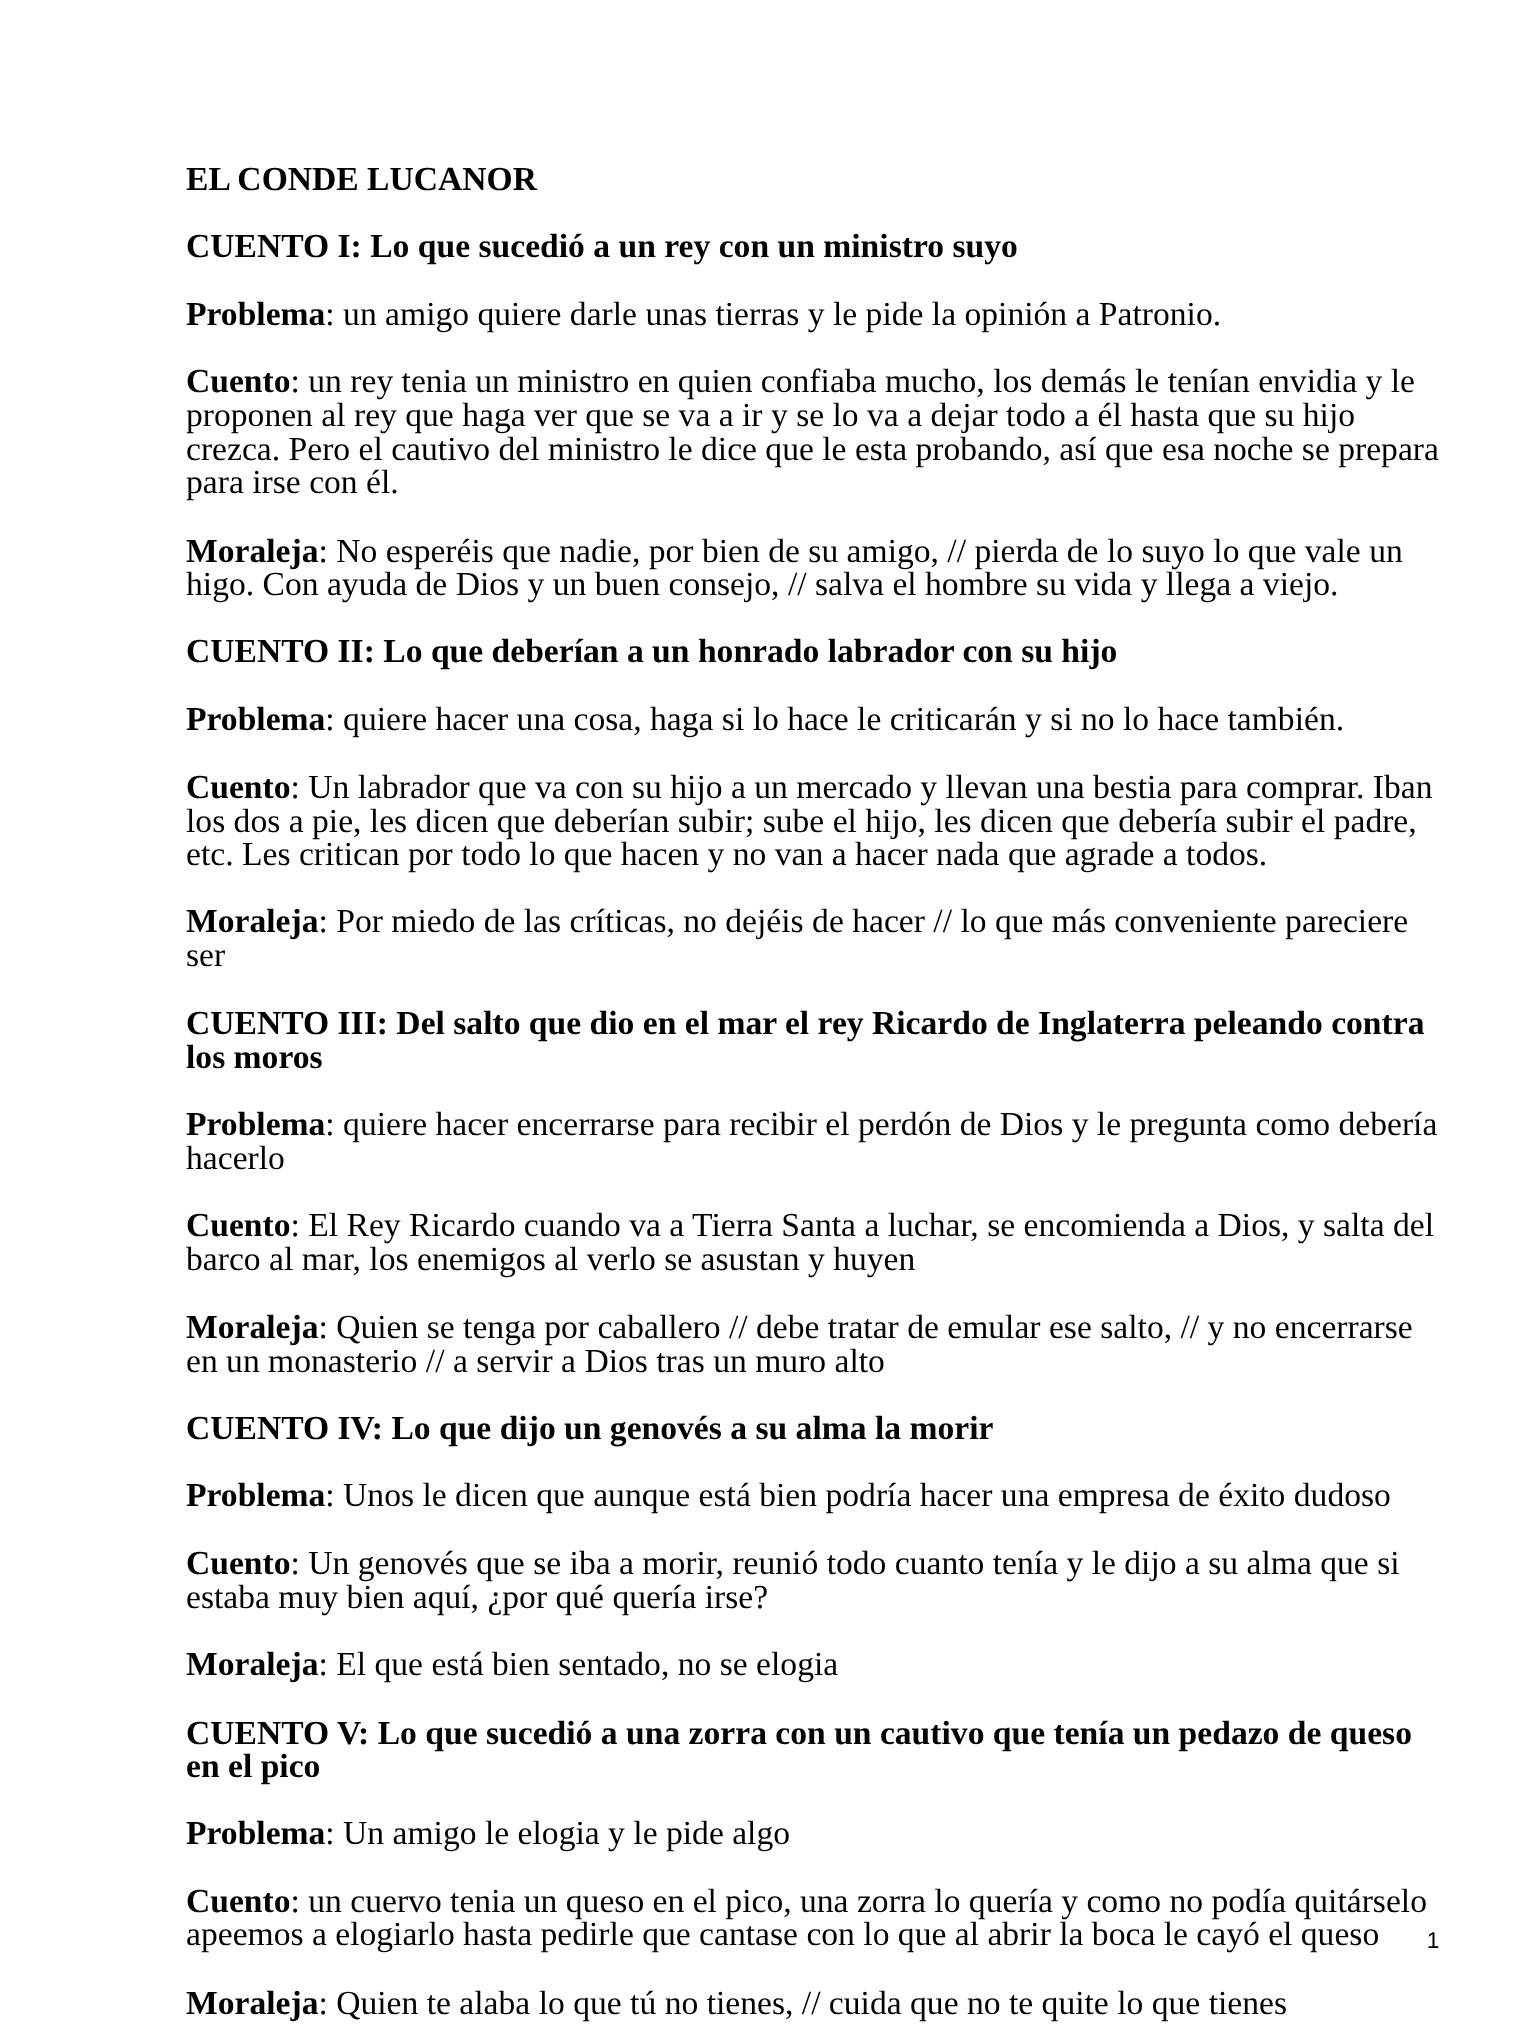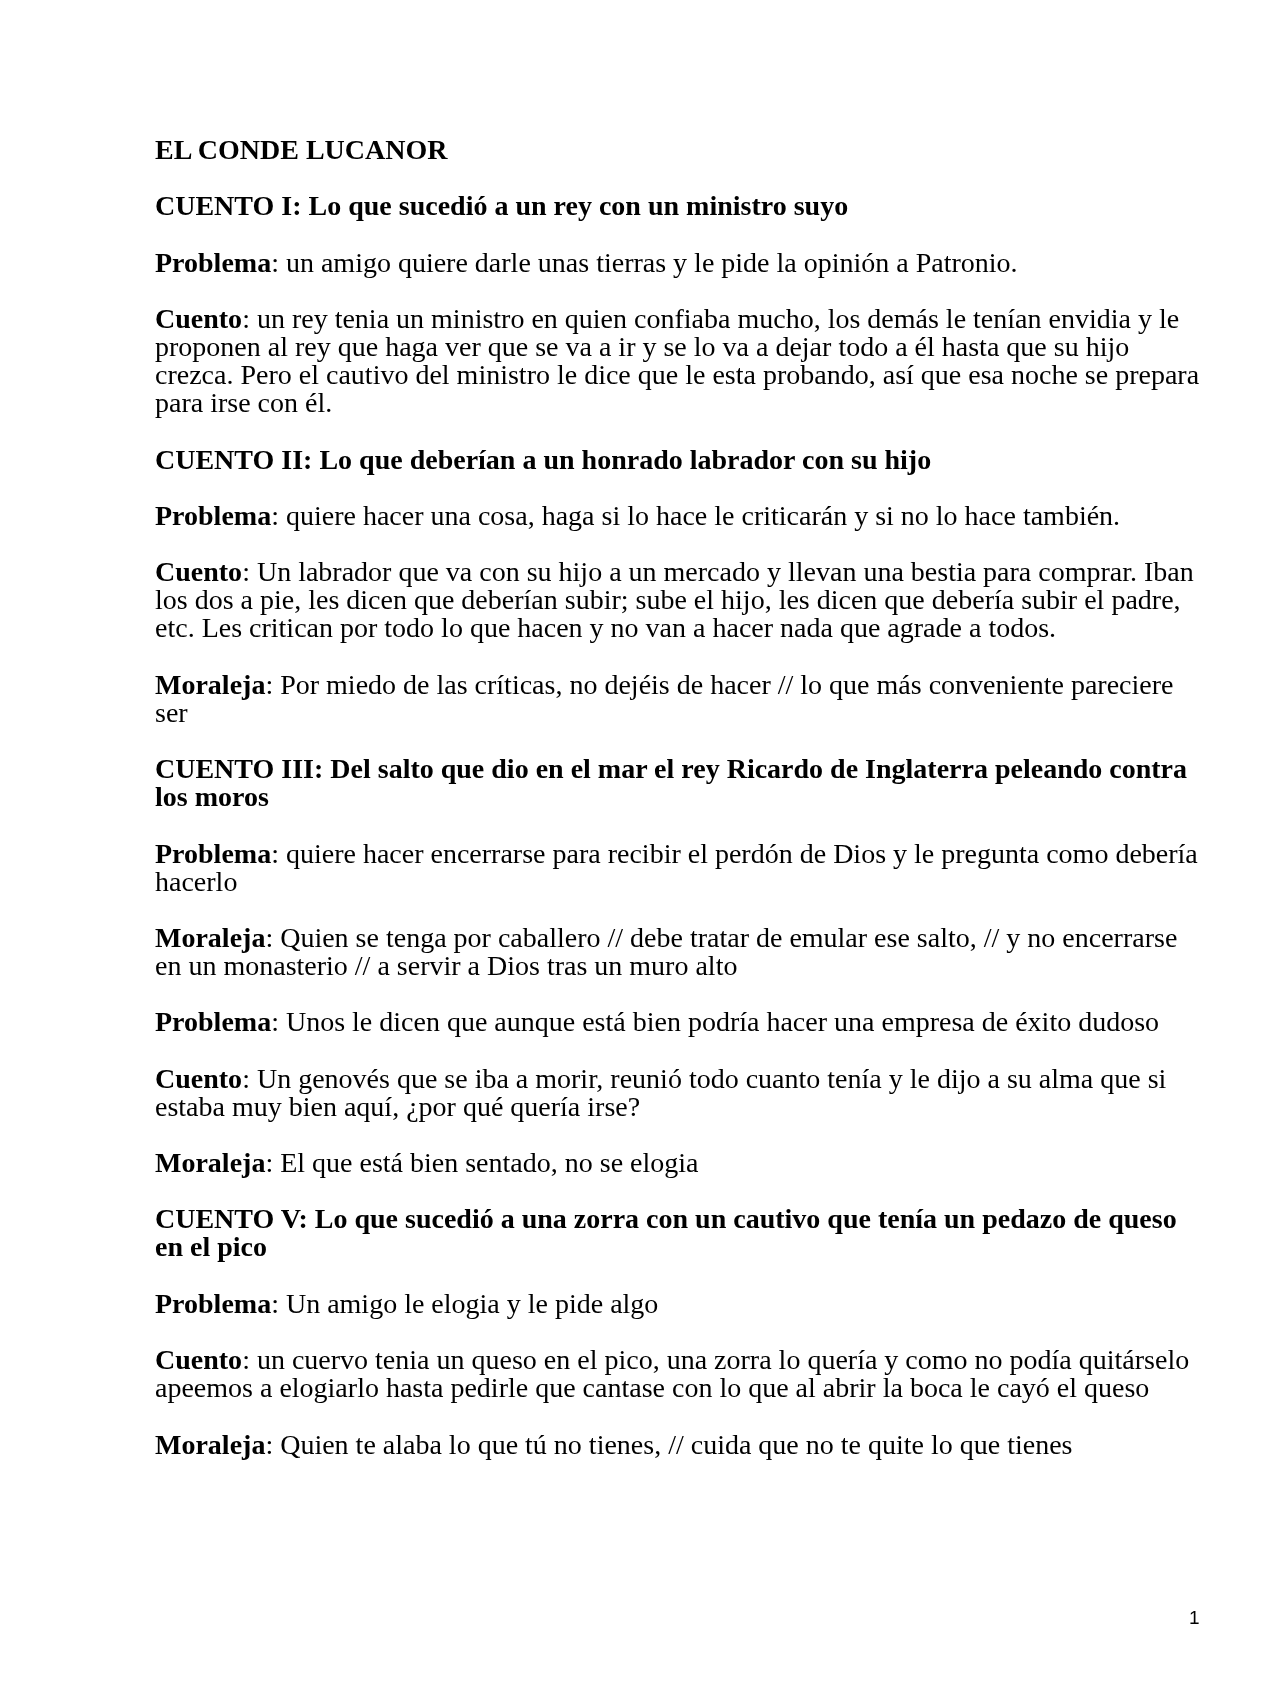--- a/index.html
+++ b/index.html
@@ -45,36 +45,39 @@
 </head>
 <body>
 
 <div class="page">
   <p class="title">EL CONDE LUCANOR</p>
 
   <section>
     <p class="story-heading">CUENTO I: Lo que sucedió a un rey con un ministro suyo</p>
     <p class="para"><span class="label">Problema</span><span>: </span><span>un amigo quiere darle unas tierras y le pide la opinión a Patronio.</span></p>
     <p class="para"><span class="label">Cuento</span><span>: </span><span>un rey tenia un ministro en quien confiaba mucho, los demás le tenían envidia y le proponen al rey que haga ver que se va a ir y se lo va a dejar todo a él hasta que su hijo crezca. Pero el cautivo del ministro le dice que le esta probando, así que esa noche se prepara para irse con él.</span></p>
+    <p class="para"><span class="label">Moraleja</span><span>: </span><span>No esperéis que nadie, por bien de su amigo, // pierda de lo suyo lo que vale un higo. Con ayuda de Dios y un buen consejo, // salva el hombre su vida y llega a viejo.</span></p>
   </section>
 
   <section>
     <p class="story-heading">CUENTO II: Lo que deberían a un honrado labrador con su hijo</p>
     <p class="para"><span class="label">Problema</span><span>: </span><span>quiere hacer una cosa, haga si lo hace le criticarán y si no lo hace también.</span></p>
     <p class="para"><span class="label">Cuento</span><span>: </span><span>Un labrador que va con su hijo a un mercado y llevan una bestia para comprar. Iban los dos a pie, les dicen que deberían subir; sube el hijo, les dicen que debería subir el padre, etc. Les critican por todo lo que hacen y no van a hacer nada que agrade a todos.</span></p>
     <p class="para"><span class="label">Moraleja</span><span>: </span><span>Por miedo de las críticas, no dejéis de hacer // lo que más conveniente pareciere ser</span></p>
   </section>
 
   <section>
     <p class="story-heading">CUENTO III: Del salto que dio en el mar el rey Ricardo de Inglaterra peleando contra los moros</p>
     <p class="para"><span class="label">Problema</span><span>: </span><span>quiere hacer encerrarse para recibir el perdón de Dios y le pregunta como debería hacerlo</span></p>
+    <p class="para"><span class="label">Cuento</span><span>: </span><span>El Rey Ricardo cuando va a Tierra Santa a luchar, se encomienda a Dios, y salta del barco al mar, los enemigos al verlo se asustan y huyen</span></p>
     <p class="para"><span class="label">Moraleja</span><span>: </span><span>Quien se tenga por caballero // debe tratar de emular ese salto, // y no encerrarse en un monasterio // a servir a Dios tras un muro alto</span></p>
   </section>
 
   <section>
+    <p class="story-heading">CUENTO IV: Lo que dijo un genovés a su alma la morir</p>
     <p class="para"><span class="label">Problema</span><span>: </span><span>Unos le dicen que aunque está bien podría hacer una empresa de éxito dudoso</span></p>
     <p class="para"><span class="label">Cuento</span><span>: </span><span>Un genovés que se iba a morir, reunió todo cuanto tenía y le dijo a su alma que si estaba muy bien aquí, ¿por qué quería irse?</span></p>
     <p class="para"><span class="label">Moraleja</span><span>: </span><span>El que está bien sentado, no se elogia</span></p>
   </section>
 
   <section>
     <p class="story-heading">CUENTO V: Lo que sucedió a una zorra con un cautivo que tenía un pedazo de queso en el pico</p>
     <p class="para"><span class="label">Problema</span><span>: </span><span>Un amigo le elogia y le pide algo</span></p>
     <p class="para"><span class="label">Cuento</span><span>: </span><span>un cuervo tenia un queso en el pico, una zorra lo quería y como no podía quitárselo apeemos a elogiarlo hasta pedirle que cantase con lo que al abrir la boca le cayó el queso</span></p>
     <p class="para"><span class="label">Moraleja</span><span>: </span><span>Quien te alaba lo que tú no tienes, // cuida que no te quite lo que tienes</span></p>

